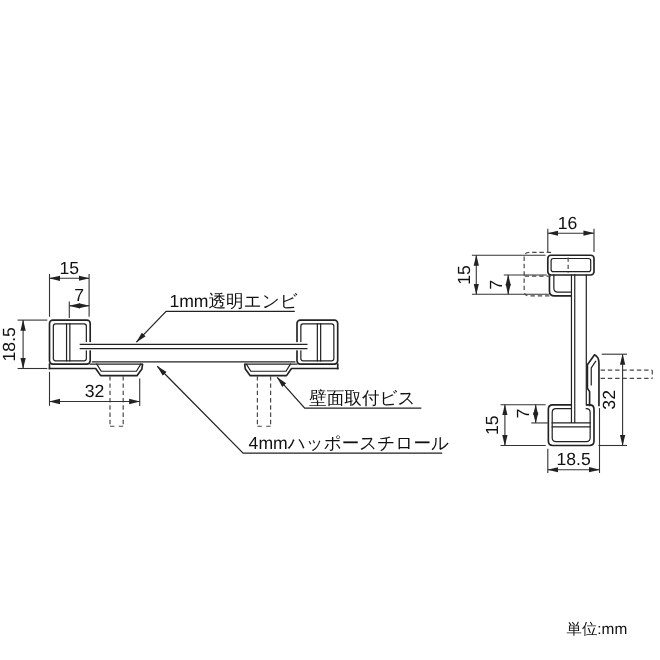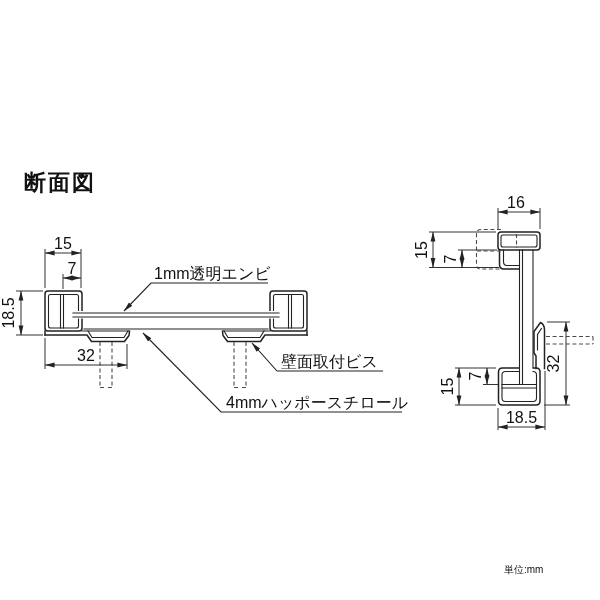--- a/index.html
+++ b/index.html
@@ -1,37 +1,36 @@
 <!DOCTYPE html>
 <html><head>
 <meta charset="utf-8">
 <style>
   html,body{margin:0;padding:0;background:#fff;}
   .page{position:relative;width:600px;height:600px;background:#fff;overflow:hidden;
         font-family:"Liberation Sans",sans-serif;}
   .title{position:absolute;left:24px;top:168px;font-size:22px;font-weight:bold;color:#111;
          letter-spacing:2px;}
-  .unit{position:absolute;left:504px;top:563px;font-size:10px;color:#111;}
+  .unit{position:absolute;left:515px;top:563px;font-size:14px;color:#111;}
   svg.draw{position:absolute;left:0;top:0;}
   .ol{stroke:#222;stroke-width:1.5;fill:none;stroke-linejoin:round;stroke-linecap:square;}
   .thin{stroke:#222;stroke-width:1.1;fill:none;stroke-linecap:square;}
   .dim{stroke:#333;stroke-width:1;fill:none;}
   .diml{stroke:#333;stroke-width:1;fill:none;marker-start:url(#ar);marker-end:url(#ar);}
   .leader{stroke:#222;stroke-width:1.1;fill:none;marker-end:url(#ar);stroke-linejoin:miter;}
   .dash{stroke:#4a4a4a;stroke-width:1.1;fill:none;stroke-dasharray:4 2.6;}
   .gap{fill:#fff;stroke:none;}
   text{font-family:"Liberation Sans",sans-serif;fill:#111;}
   .dimtext{font-size:16px;text-anchor:middle;}
   .lbl{font-size:16px;}
 </style>
 </head>
 <body>
 
 <div class="page">
-  <div class="title">断面図</div>
 
   <svg class="draw" width="600" height="600" viewBox="0 0 600 600">
     <defs>
       <marker id="ar" viewBox="0 0 10 6" refX="9.6" refY="3" markerWidth="10" markerHeight="6" orient="auto-start-reverse" markerUnits="userSpaceOnUse">
         <path d="M10,3 L0,0.6 L0,5.4 Z" fill="#222"></path>
       </marker>
     </defs>
 
     <g>
 

